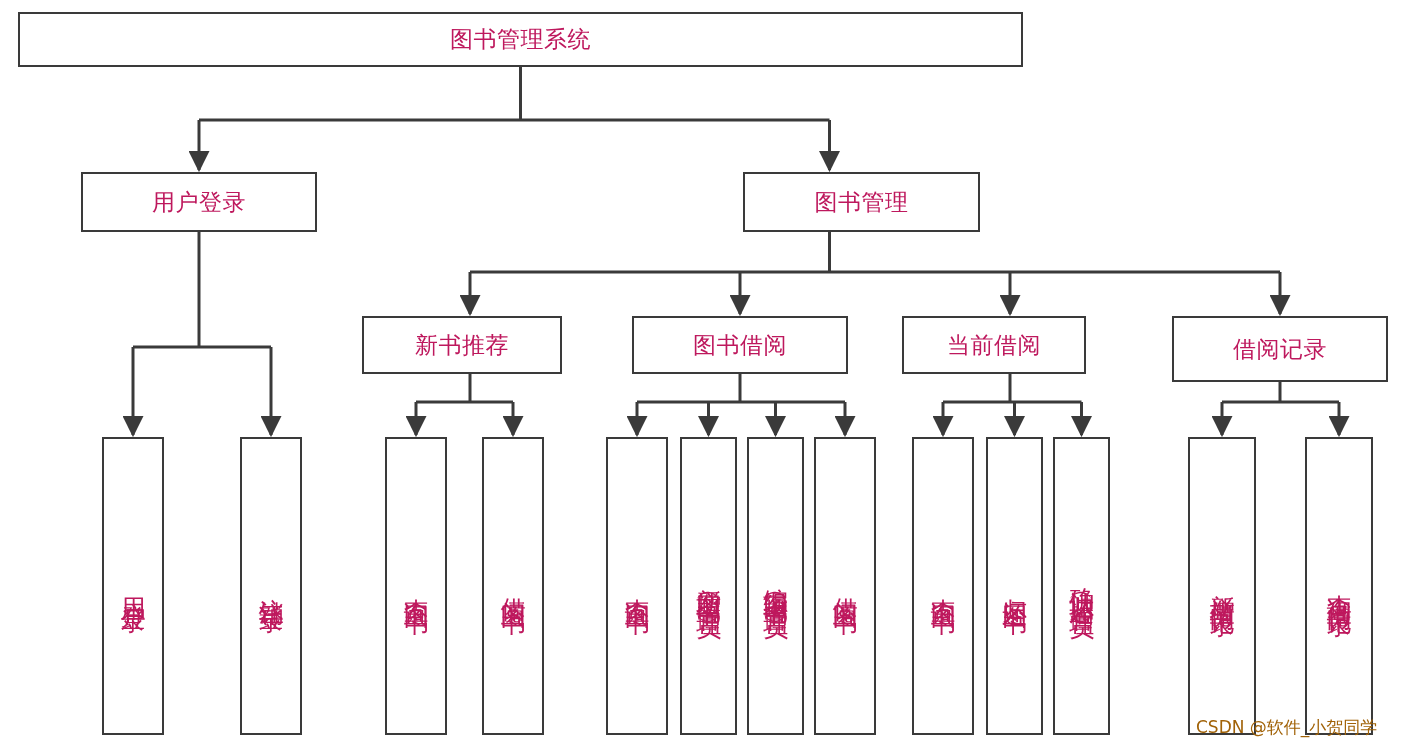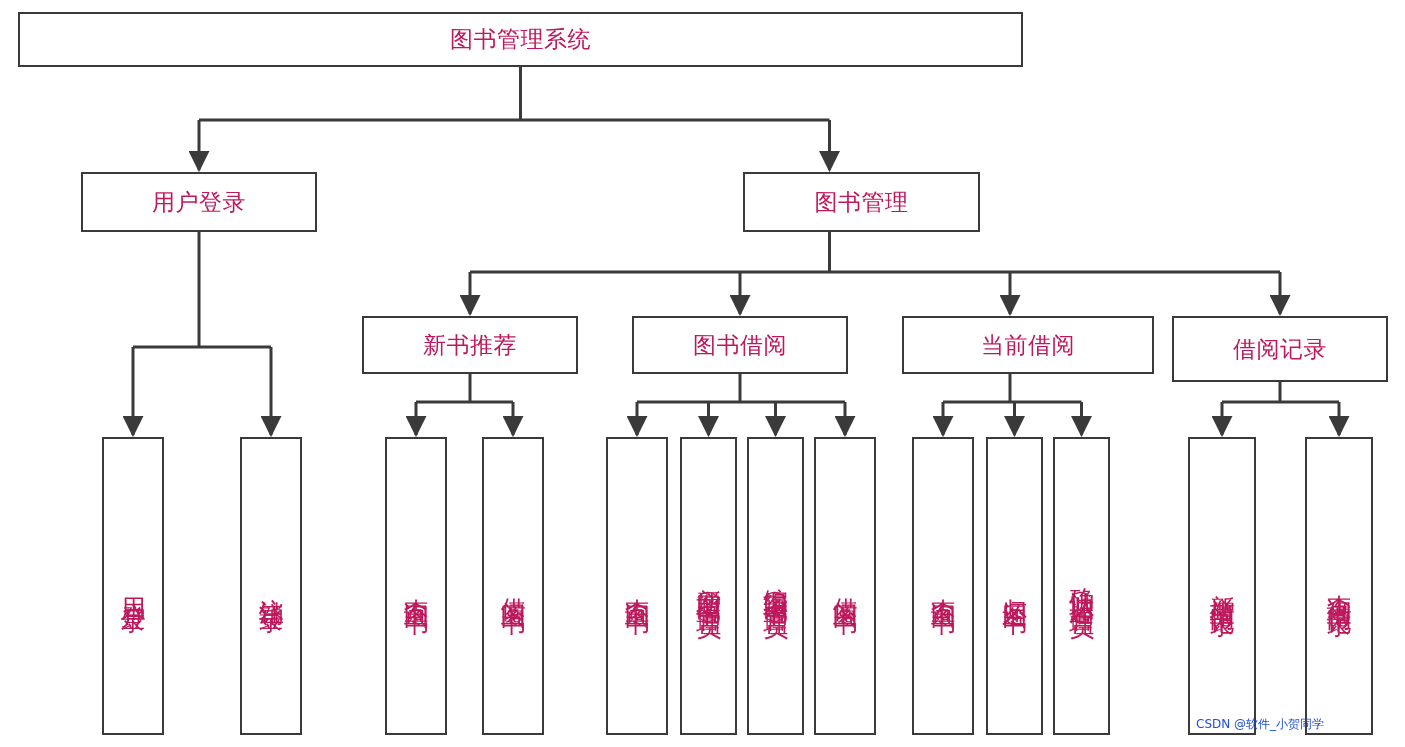--- a/index.html
+++ b/index.html
@@ -54,22 +54,22 @@
   }
   .node.vertical .node-label {
     writing-mode: vertical-rl;
     text-orientation: upright;
     font-size: 25px;
     letter-spacing: 4px;
     line-height: 1.1;
   }
   .watermark {
     position: absolute;
-    font-size: 12px;
-    color: #1d4ed8;
+    font-size: 17px;
+    color: #a16207;
     white-space: nowrap;
     font-family: "DejaVu Sans", "Liberation Sans", sans-serif;
   }
 </style>
 </head>
 <body>
 
 <div id="diagram-root">
 
   <svg class="connectors" viewBox="0 0 1405 747" xmlns="http://www.w3.org/2000/svg">
@@ -118,27 +118,27 @@
   <div id="node-layer">
       <div class="node horizontal" style="left: 18px; top: 12px; width: 1005px; height: 55px;">
         <span class="node-label">图书管理系统</span>
       </div>
       <div class="node horizontal" style="left: 81px; top: 172px; width: 236px; height: 60px;">
         <span class="node-label">用户登录</span>
       </div>
       <div class="node horizontal" style="left: 711px; top: 172px; width: 237px; height: 60px; margin-left: 32px;">
         <span class="node-label">图书管理</span>
       </div>
-      <div class="node horizontal" style="left: 362px; top: 316px; width: 216px; height: 58px;">
+      <div class="node horizontal" style="left: 362px; top: 316px; width: 200px; height: 58px;">
         <span class="node-label">新书推荐</span>
       </div>
       <div class="node horizontal" style="left: 632px; top: 316px; width: 216px; height: 58px;">
         <span class="node-label">图书借阅</span>
       </div>
-      <div class="node horizontal" style="left: 902px; top: 316px; width: 252px; height: 58px;">
+      <div class="node horizontal" style="left: 902px; top: 316px; width: 184px; height: 58px;">
         <span class="node-label">当前借阅</span>
       </div>
       <div class="node horizontal" style="left: 1172px; top: 316px; width: 216px; height: 66px;">
         <span class="node-label">借阅记录</span>
       </div>
       <div class="node vertical" style="left: 102px; top: 437px; width: 62px; height: 298px;">
         <span class="node-label">用户登录</span>
       </div>
       <div class="node vertical" style="left: 240px; top: 437px; width: 62px; height: 298px;">
         <span class="node-label">注销登录</span>

